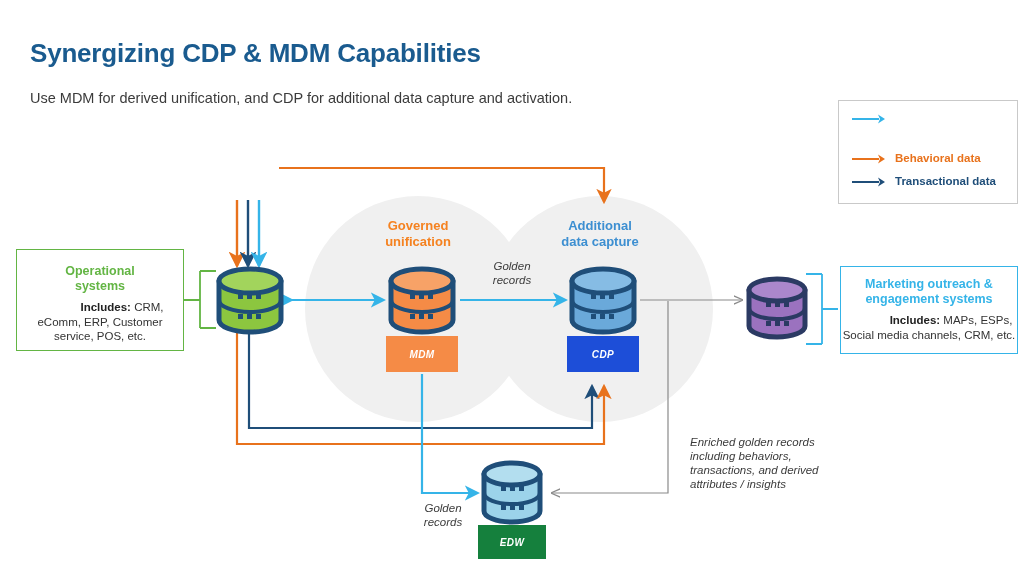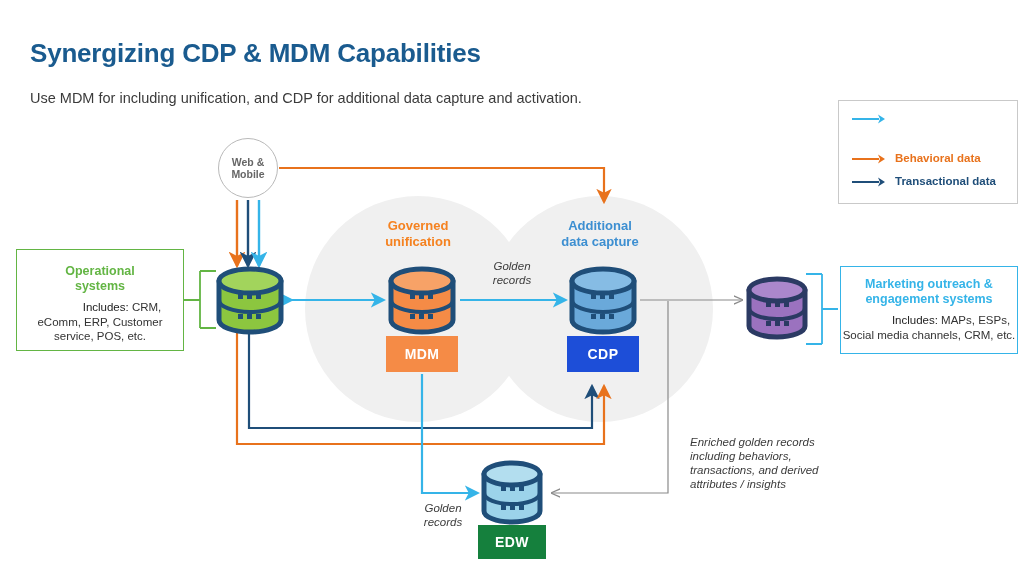--- a/index.html
+++ b/index.html
@@ -18,21 +18,21 @@
   }
   .page-sub{
     position:absolute;left:30px;top:86px;
     font-size:14.5px;color:#3b3b3b;white-space:nowrap;
   }
 
   
   .infobox{position:absolute;background:#fff;box-sizing:border-box;text-align:center;}
   .infobox .ib-title{font-weight:bold;font-size:12.5px;line-height:15px;}
   .infobox .ib-body{font-size:11.5px;line-height:14.5px;color:#333;margin-top:6px;}
-  .infobox .ib-body b{font-weight:normal;color:#222;padding-left:44px;}
+  .infobox .ib-body b{font-weight:bold;color:#222;padding-left:44px;}
 
   #op-box{left:16px;top:245px;width:168px;height:102px;border:1.6px solid #63b544;padding-top:14px;}
   #op-box .ib-title{color:#63b544;}
   #mk-box{left:840px;top:262px;width:178px;height:88px;border:1.6px solid #35b4e8;padding-top:10px;}
   #mk-box .ib-title{color:#35b4e8;}
 
   
   #legend{
     position:absolute;left:838px;top:96px;width:180px;height:104px;
     border:1px solid #c9c9c9;background:#fff;box-sizing:border-box;
@@ -52,21 +52,21 @@
   #lab-golden2{left:408px;top:497px;width:70px;}
   #lab-enriched{left:690px;top:431px;width:140px;}
 
   
   .zone-head{position:absolute;font-size:13px;font-weight:bold;line-height:16px;text-align:center;width:160px;}
   #zone-gov{left:338px;top:214px;color:#f58220;}
   #zone-add{left:520px;top:214px;color:#3d8fd1;}
 
   
   .chip{position:absolute;display:flex;align-items:center;justify-content:center;
-        color:#fff;font-weight:bold;font-size:14px;letter-spacing:0.4px;}
+        color:#fff;font-weight:bold;font-size:10px;letter-spacing:0.4px;font-style:italic;}
   #chip-mdm{left:386px;top:332px;width:72px;height:36px;background:#f58b46;}
   #chip-cdp{left:567px;top:332px;width:72px;height:36px;background:#1d4ed8;}
   #chip-edw{left:478px;top:521px;width:68px;height:34px;background:#15803d;}
 
   
   #webmobile{
     position:absolute;left:218px;top:134px;width:60px;height:60px;border-radius:50%;
     border:1px solid #b9b9b9;background:#fff;display:flex;align-items:center;
     justify-content:center;text-align:center;font-size:10.5px;font-weight:bold;
     color:#666;line-height:12.5px;box-sizing:border-box;
@@ -178,21 +178,21 @@
       <rect x="501" y="482" width="5" height="5" fill="#1f4e79"></rect>
         <rect x="510" y="482" width="5" height="5" fill="#1f4e79"></rect>
         <rect x="519" y="482" width="5" height="5" fill="#1f4e79"></rect>
       <rect x="501" y="501" width="5" height="5" fill="#1f4e79"></rect>
         <rect x="510" y="501" width="5" height="5" fill="#1f4e79"></rect>
         <rect x="519" y="501" width="5" height="5" fill="#1f4e79"></rect>
     </g>
   </svg>
 
   <div class="page-title">Synergizing CDP &amp; MDM Capabilities</div>
-  <div class="page-sub">Use MDM for including unification, and CDP for additional data capture and activation.</div>
+  <div class="page-sub">Use MDM for derived unification, and CDP for additional data capture and activation.</div>
 
   <div id="legend">
     <div class="lg-row" id="lg-r0">
       <svg class="lg-arrow" viewBox="0 0 36 12">
         <path d="M1,6 L28,6" stroke="#35b4e8" stroke-width="2" fill="none"></path>
         <path d="M27,1.5 L34,6 L27,10.5 L29,6 Z" fill="#35b4e8"></path>
       </svg>
     </div>
     <div class="lg-row" id="lg-r1">
       <svg class="lg-arrow" viewBox="0 0 36 12">
@@ -213,21 +213,20 @@
   <div class="infobox" id="op-box">
     <div class="ib-title">Operational<br>systems</div>
     <div class="ib-body"><b>Includes:</b><span> CRM, eComm, ERP, Customer service, POS, etc.</span></div>
   </div>
 
   <div class="infobox" id="mk-box">
     <div class="ib-title">Marketing outreach &amp;<br>engagement systems</div>
     <div class="ib-body"><b>Includes:</b><span> MAPs, ESPs, Social media channels, CRM, etc.</span></div>
   </div>
 
-  <div id="webmobile">Web &amp;<br>Mobile</div>
 
   <div class="zone-head" id="zone-gov">Governed<br>unification</div>
   <div class="zone-head" id="zone-add">Additional<br>data capture</div>
 
   <div class="chip" id="chip-mdm">MDM</div>
   <div class="chip" id="chip-cdp">CDP</div>
   <div class="chip" id="chip-edw">EDW</div>
 
   <div class="flabel" id="lab-golden1">Golden<br>records</div>
   <div class="flabel" id="lab-golden2">Golden<br>records</div>

